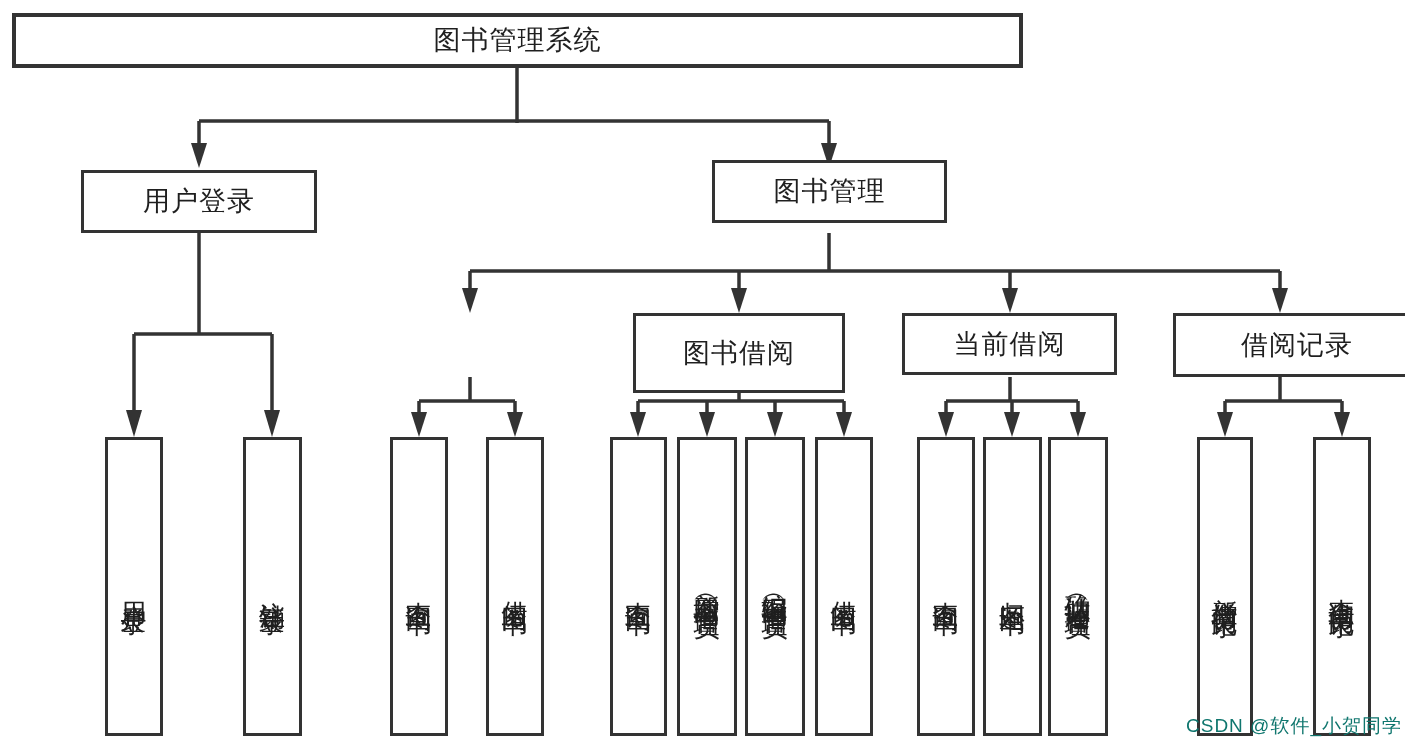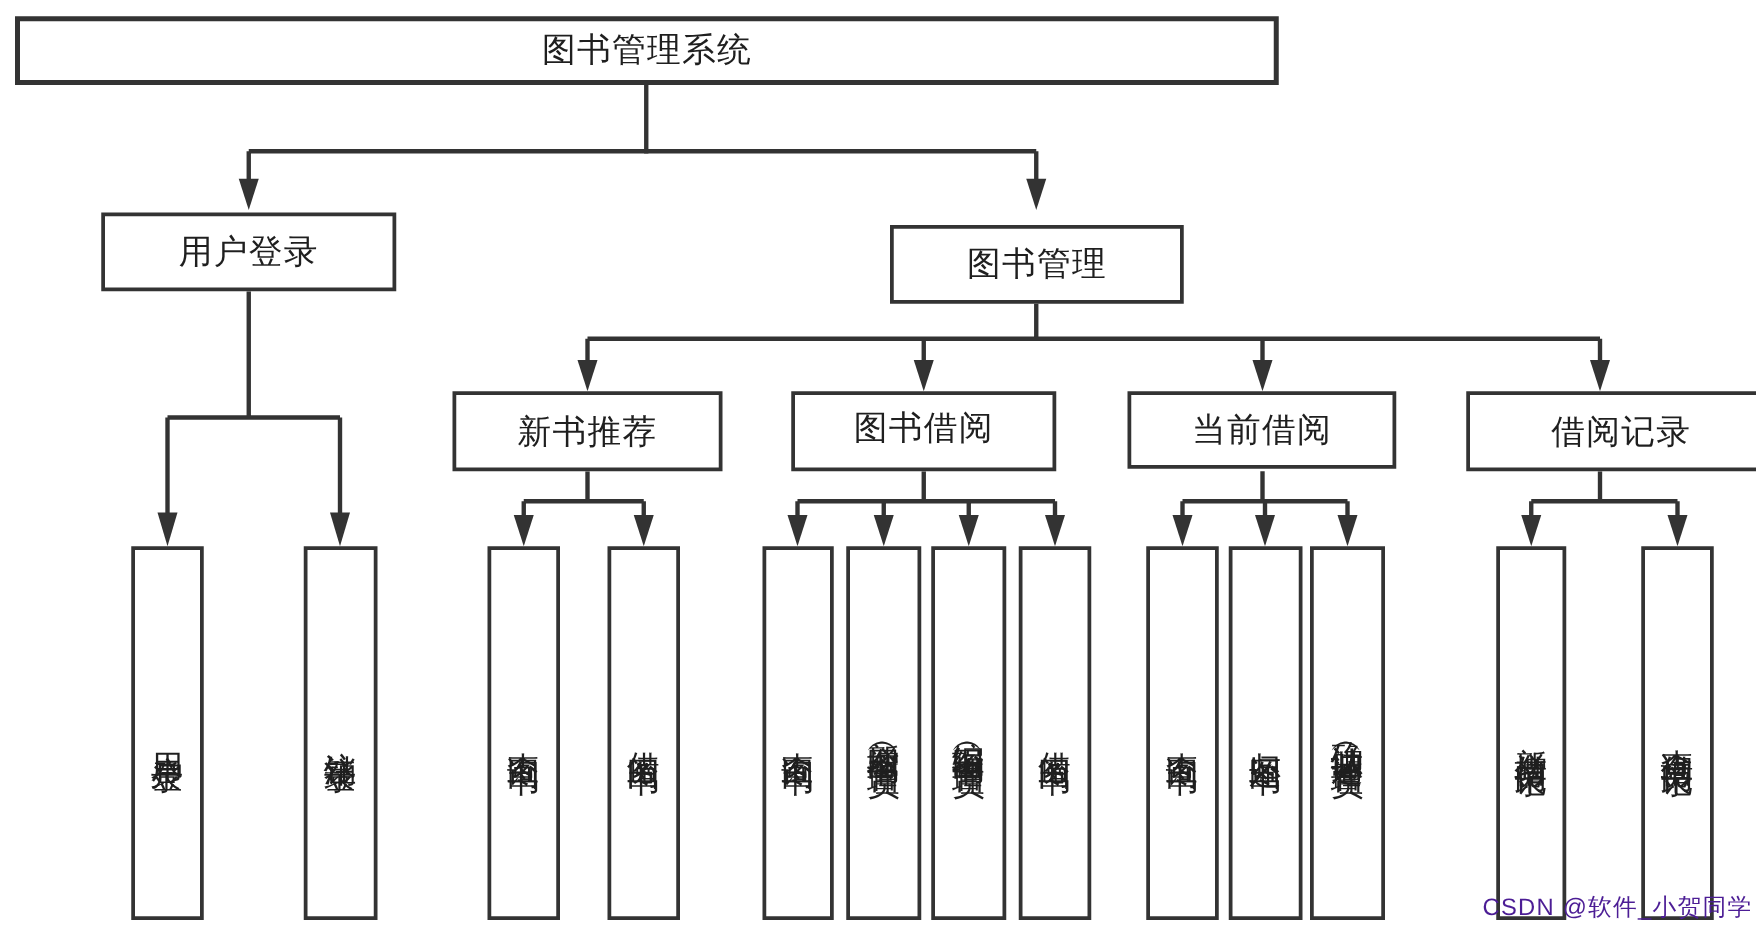--- a/index.html
+++ b/index.html
@@ -48,21 +48,21 @@
     font-size: 26px;
     letter-spacing: 3px;
     line-height: 1;
   }
   .watermark {
     position: absolute;
     left: 1186px;
     top: 713px;
     font-size: 19px;
     letter-spacing: 1px;
-    color: #4c1d95;
+    color: #0f766e;
     white-space: nowrap;
     z-index: 5;
   }
 </style>
 </head>
 <body>
 
 <div class="stage">
 
   <svg class="connectors" width="1405" height="747" viewBox="0 0 1405 747">
@@ -122,28 +122,25 @@
     </g>
   </svg>
 
   <div class="node hbox root-box" style="left:12px;top:13px;width:1011px;height:55px;">
     <span class="lbl">图书管理系统</span>
   </div>
 
   <div class="node hbox" style="left:81px;top:170px;width:236px;height:63px;">
     <span class="lbl">用户登录</span>
   </div>
-  <div class="node hbox" style="left:712px;top:180px;width:235px;height:63px;">
+  <div class="node hbox" style="left:712px;top:160px;width:235px;height:63px;">
     <span class="lbl">图书管理</span>
   </div>
 
-  <div class="node hbox" style="left:362px;top:313px;width:216px;height:64px;">
-    <span class="lbl">新书推荐</span>
-  </div>
-  <div class="node hbox" style="left:633px;top:313px;width:212px;height:64px;font-family:Liberation Mono, monospace;">
+  <div class="node hbox" style="left:633px;top:313px;width:212px;height:80px;">
     <span class="lbl">图书借阅</span>
   </div>
   <div class="node hbox" style="left:902px;top:313px;width:215px;height:62px;">
     <span class="lbl">当前借阅</span>
   </div>
   <div class="node hbox" style="left:1173px;top:313px;width:248px;height:64px;">
     <span class="lbl">借阅记录</span>
   </div>
 
   <div class="node vbox" style="left:105px;top:437px;width:58px;height:299px;">

